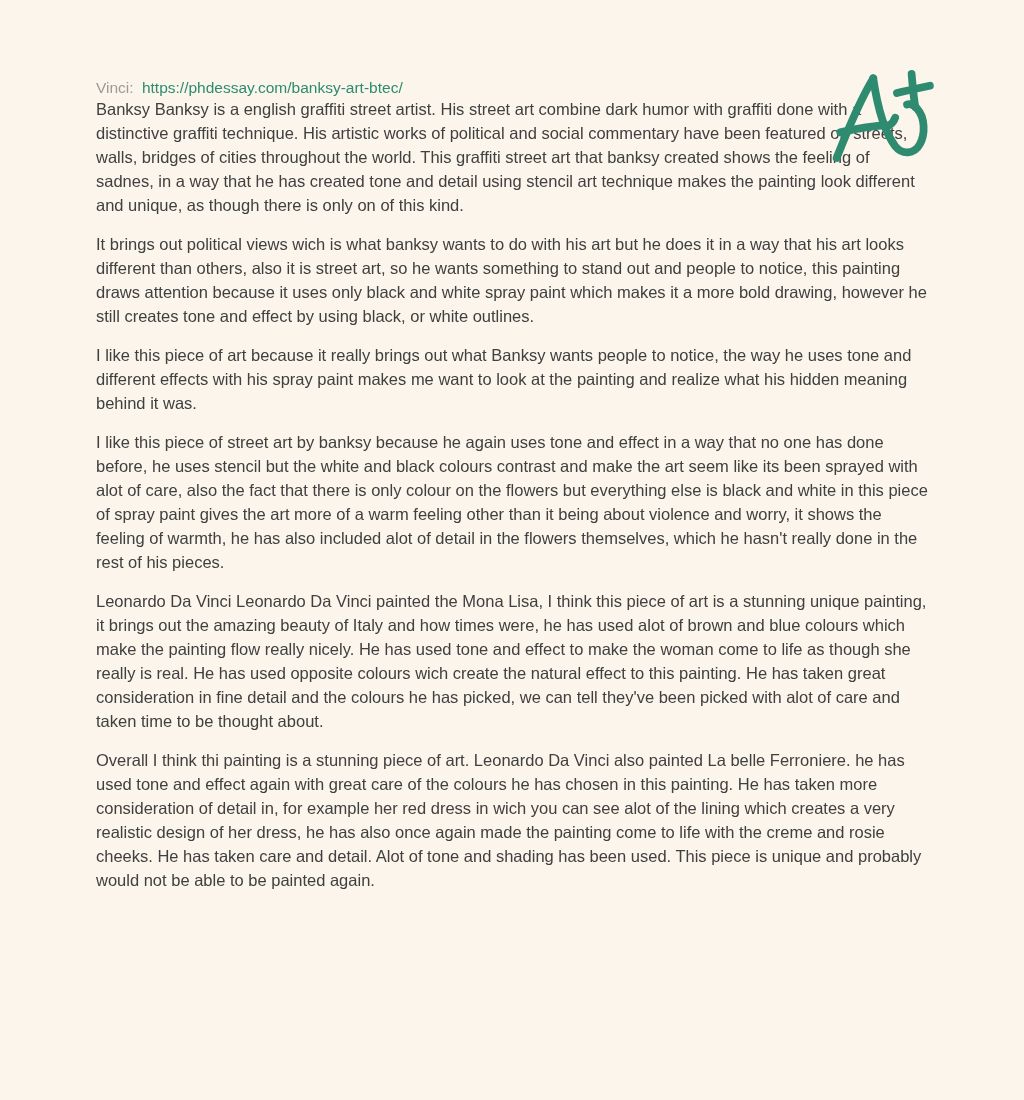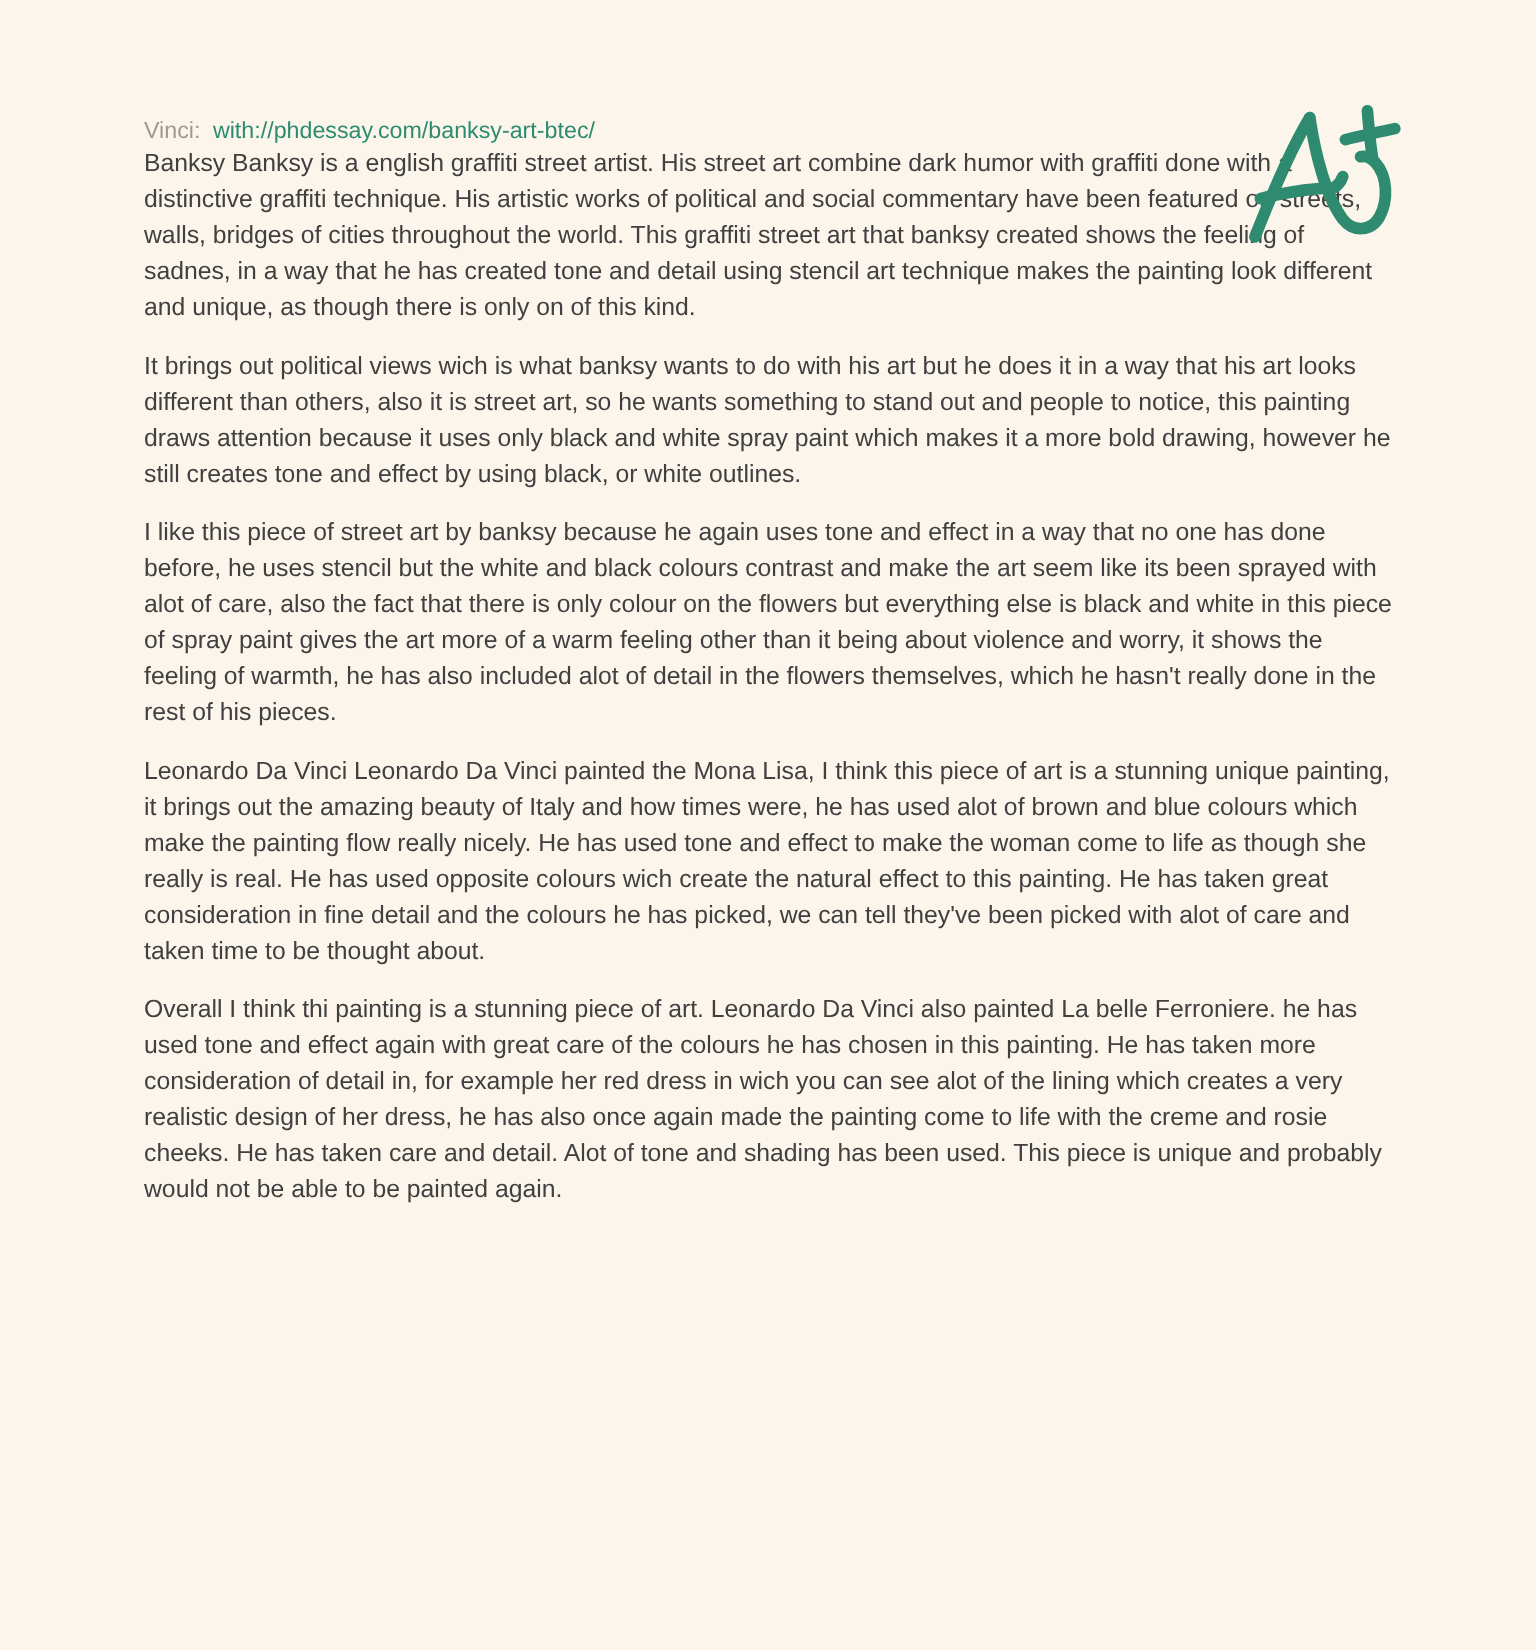--- a/index.html
+++ b/index.html
@@ -58,21 +58,21 @@
   }
 </style>
 </head>
 <body>
 
 <div class="page">
 
   <header>
     <p class="source-row">
       <span class="source-label">Vinci:</span>
-      <a class="source-link" href="#">with://phdessay.com/banksy-art-btec/</a>
+      <a class="source-link" href="#">https://phdessay.com/banksy-art-btec/</a>
     </p>
     <div class="logo">
       <svg viewBox="0 0 140 110" width="128" height="102" fill="none" stroke="#2E8B6F" stroke-width="8.5" stroke-linecap="round">
 
         <path d="M16,102 C27,74 42,38 56,15"></path>
 
         <path d="M56,15 C60,42 68,73 80,89 C88,99 101,98 107,87 C113,76 113,58 104,48 C101,44.5 97,42.5 93,43.5"></path>
 
         <path d="M20,74 C38,69.5 58,66.5 74,66 C77,64 79,61 80,58"></path>
 
@@ -81,19 +81,20 @@
         <path d="M98,10 C99,22 100,34 102,46"></path>
       </svg>
     </div>
   </header>
 
   <main>
 
     <div class="essay-body">
       <p>Banksy Banksy is a english graffiti street artist. His street art combine dark humor with graffiti done with a distinctive graffiti technique. His artistic works of political and social commentary have been featured on streets, walls, bridges of cities throughout the world. This graffiti street art that banksy created shows the feeling of sadnes, in a way that he has created tone and detail using stencil art technique makes the painting look different and unique, as though there is only on of this kind.</p>
       <p>It brings out political views wich is what banksy wants to do with his art but he does it in a way that his art looks different than others, also it is street art, so he wants something to stand out and people to notice, this painting draws attention because it uses only black and white spray paint which makes it a more bold drawing, however he still creates tone and effect by using black, or white outlines.</p>
+      <p>I like this piece of art because it really brings out what Banksy wants people to notice, the way he uses tone and different effects with his spray paint makes me want to look at the painting and realize what his hidden meaning behind it was.</p>
       <p>I like this piece of street art by banksy because he again uses tone and effect in a way that no one has done before, he uses stencil but the white and black colours contrast and make the art seem like its been sprayed with alot of care, also the fact that there is only colour on the flowers but everything else is black and white in this piece of spray paint gives the art more of a warm feeling other than it being about violence and worry, it shows the feeling of warmth, he has also included alot of detail in the flowers themselves, which he hasn't really done in the rest of his pieces.</p>
       <p>Leonardo Da Vinci Leonardo Da Vinci painted the Mona Lisa, I think this piece of art is a stunning unique painting, it brings out the amazing beauty of Italy and how times were, he has used alot of brown and blue colours which make the painting flow really nicely. He has used tone and effect to make the woman come to life as though she really is real. He has used opposite colours wich create the natural effect to this painting. He has taken great consideration in fine detail and the colours he has picked, we can tell they've been picked with alot of care and taken time to be thought about.</p>
       <p>Overall I think thi painting is a stunning piece of art. Leonardo Da Vinci also painted La belle Ferroniere. he has used tone and effect again with great care of the colours he has chosen in this painting. He has taken more consideration of detail in, for example her red dress in wich you can see alot of the lining which creates a very realistic design of her dress, he has also once again made the painting come to life with the creme and rosie cheeks. He has taken care and detail. Alot of tone and shading has been used. This piece is unique and probably would not be able to be painted again.</p>
     </div>
   </main>
 
 </div>
 
 </body></html>

